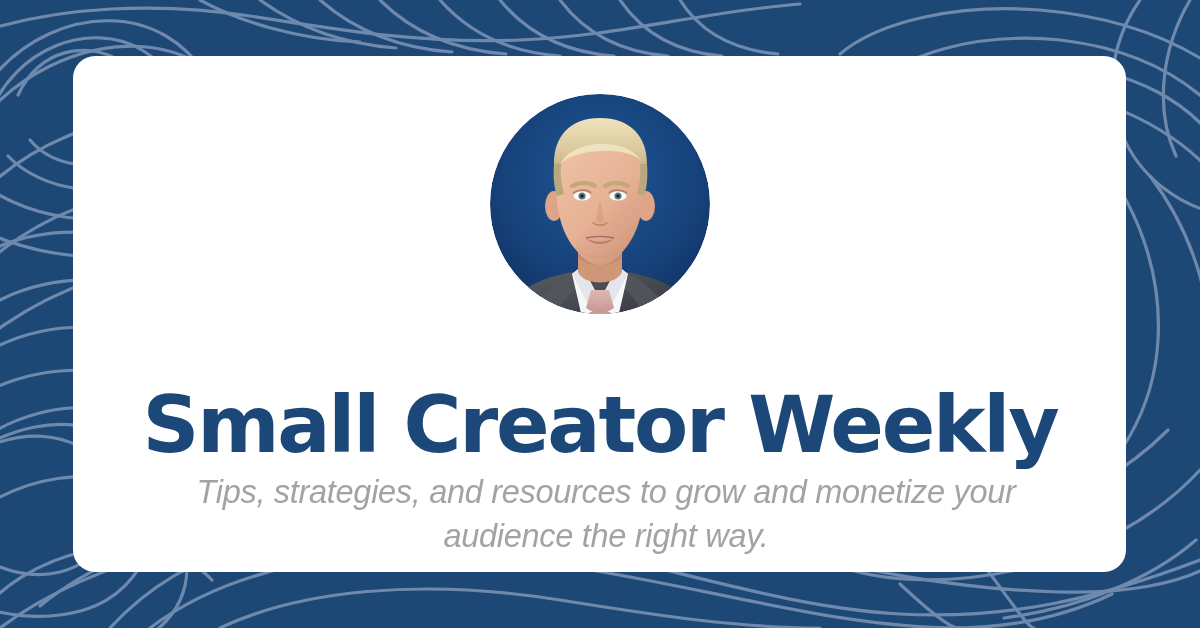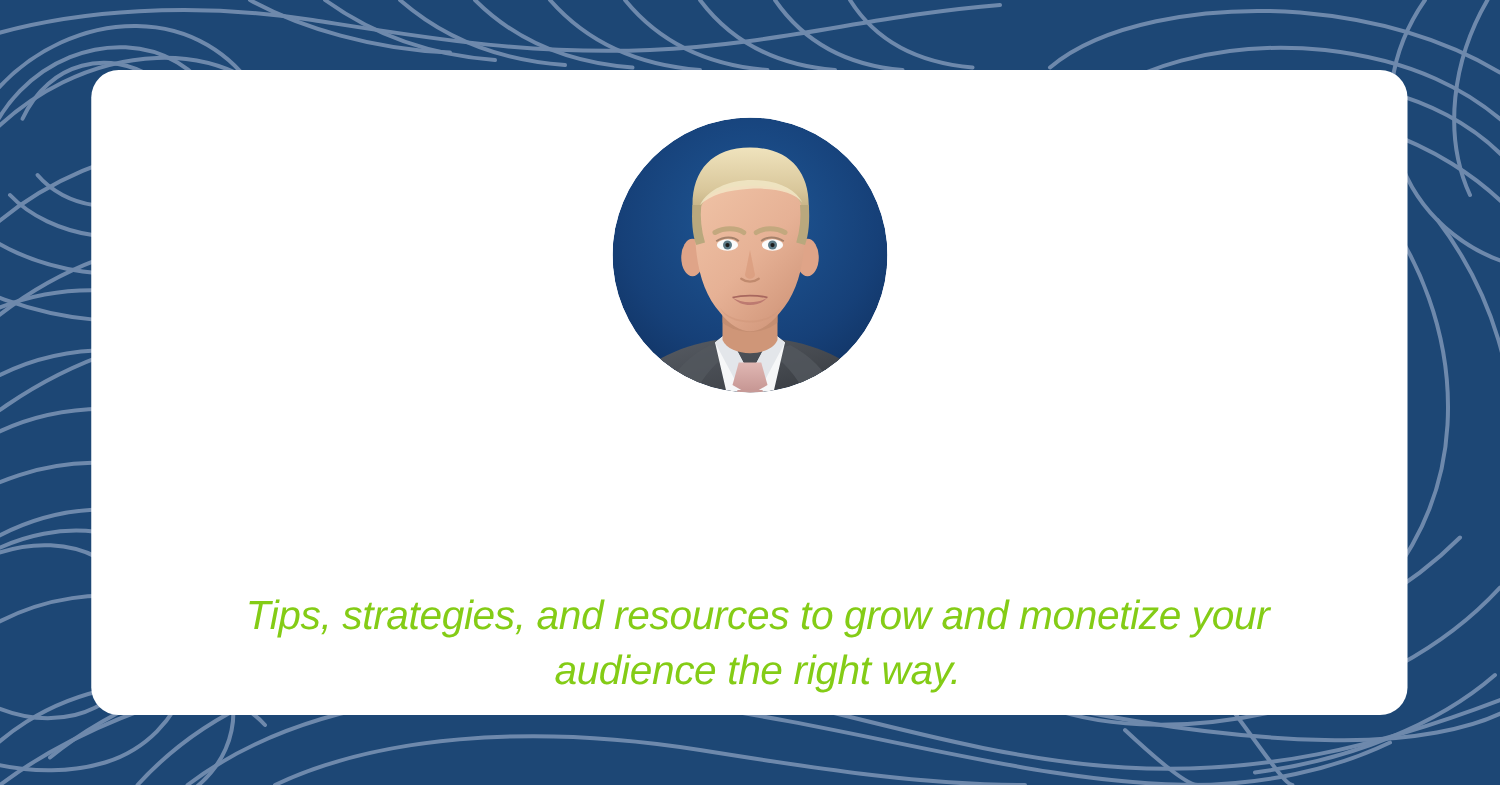--- a/index.html
+++ b/index.html
@@ -77,21 +77,21 @@
     right: 0;
     top: 437px;
     z-index: 3;
     text-align: center;
     font-family: "Liberation Sans", sans-serif;
     font-style: italic;
     font-weight: 400;
     font-size: 32.5px;
     line-height: 44px;
     letter-spacing: -0.3px;
-    color: #84cc16;
+    color: #a3a3a3;
     padding: 0 150px;
   }
 </style>
 </head>
 <body>
 
 <div id="banner">
 
   <svg id="topo-bg" viewBox="0 0 1200 628" preserveAspectRatio="none" aria-hidden="true">
     <rect x="0" y="0" width="1200" height="628" fill="#1d4775"></rect>
@@ -234,16 +234,17 @@
         <path d="M103 129 C 107 132, 113 132, 117 129" stroke="#c08a6e" stroke-width="1.8" fill="none" stroke-linecap="round"></path>
 
         <path d="M96 144 C 103 149, 117 149, 124 144 C 117 152, 103 152, 96 144 Z" fill="#bd7a70"></path>
         <path d="M96 144 C 104 142, 116 142, 124 144" stroke="#a8675e" stroke-width="1.4" fill="none"></path>
 
         <path d="M86 152 C 94 166, 126 166, 134 152 C 128 168, 92 168, 86 152 Z" fill="#cf9478" opacity="0.45"></path>
       </g>
     </svg>
   </div>
 
+  <h1 id="title">Small Creator Weekly</h1>
 
   <p id="subtitle">Tips, strategies, and resources to grow and monetize your audience the right way.</p>
 
 </div>
 
 </body></html>

